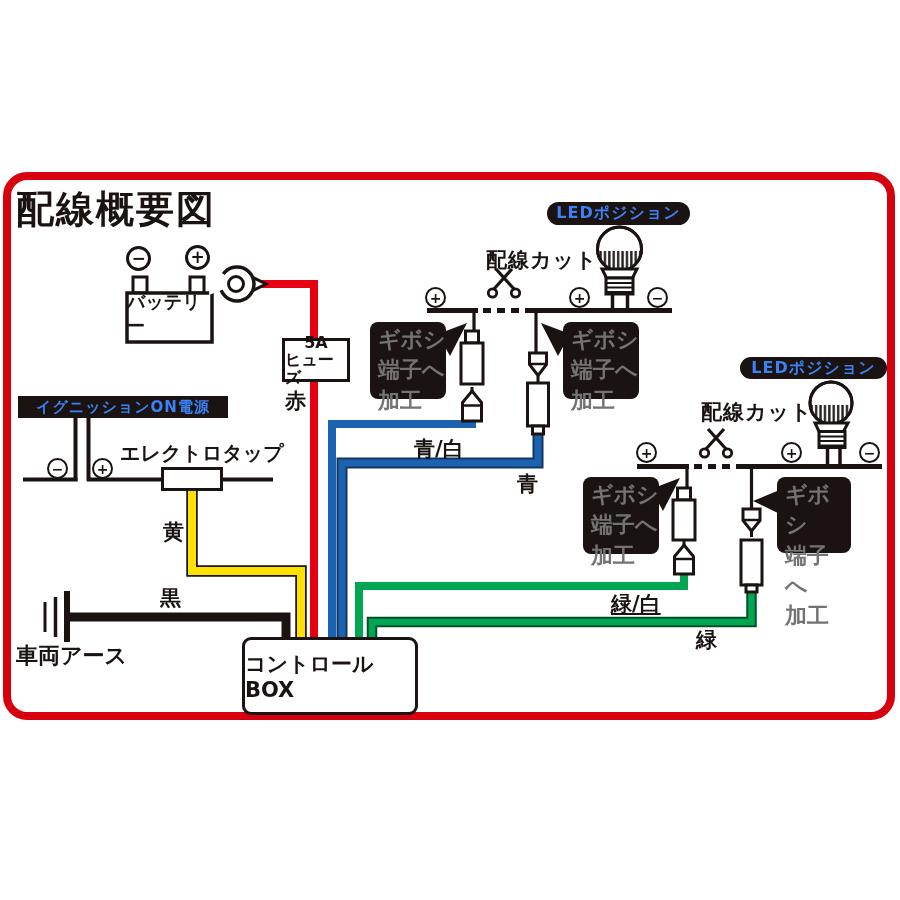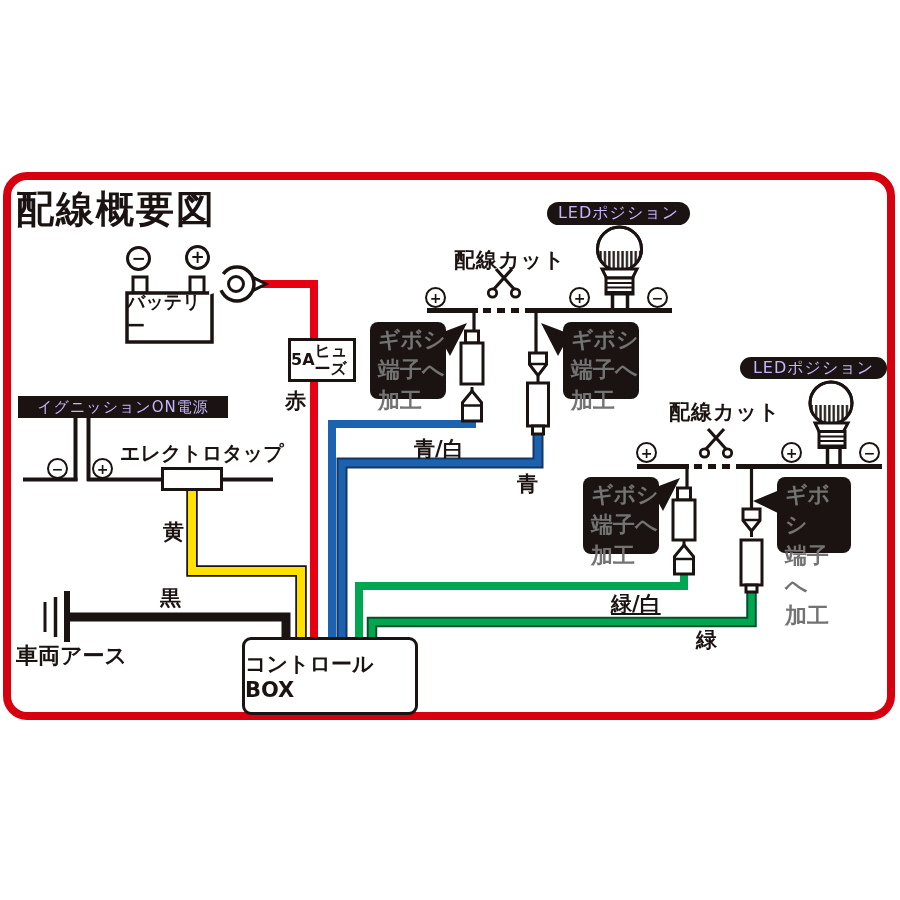--- a/index.html
+++ b/index.html
@@ -3,36 +3,36 @@
 <meta charset="utf-8">
 <style>
   html,body{margin:0;padding:0;background:#fff;}
   body{width:900px;height:900px;position:relative;overflow:hidden;
        font-family:"DejaVu Sans","Liberation Sans",sans-serif;color:#1A1311;}
   .abs{position:absolute;}
   #frame{left:3px;top:172px;width:892px;height:548px;border:8px solid #D7000F;
          border-radius:24px;box-sizing:border-box;background:transparent;}
   #diagram-svg{left:0;top:0;width:900px;height:900px;}
   #title{left:16px;top:184px;font-size:38px;font-weight:800;letter-spacing:2px;}
-  .pill{background:#1A1311;color:#c4b5fd;display:flex;align-items:center;justify-content:center;
-        font-weight:400;letter-spacing:1px;}
+  .pill{background:#1A1311;color:#3b82f6;display:flex;align-items:center;justify-content:center;
+        font-weight:700;letter-spacing:1px;}
   #ignition-pill{left:18px;top:396px;width:210px;height:22px;border-radius:0;font-size:15px;}
   #led-pill-1{left:547px;top:202px;width:143px;height:23px;border-radius:12px;font-size:16px;}
   #led-pill-2{left:740px;top:357px;width:147px;height:22px;border-radius:12px;font-size:16px;}
   .whitebox{background:#fff;border:3px solid #1A1311;box-sizing:border-box;
             display:flex;align-items:center;justify-content:center;}
-  #fuse-box{left:282px;top:338px;width:68px;height:44px;line-height:1.1;
-            font-size:16px;font-weight:600;margin-left:6px;}
+  #fuse-box{left:282px;top:338px;width:68px;height:44px;flex-direction:column;line-height:1.1;
+            font-size:16px;font-weight:600;}
   #tap-box{left:161px;top:467px;width:62px;height:24px;border-width:3.5px;}
   #control-box{left:242px;top:637px;width:176px;height:78px;border-width:3.5px;border-radius:9px;
                font-size:21px;font-weight:600;}
   #battery-label{left:127px;top:293px;width:85px;height:41px;display:flex;align-items:center;
                  justify-content:center;font-size:18px;font-weight:600;}
   .lbl{font-weight:600;font-size:21px;white-space:nowrap;}
-  .cutlbl{font-weight:700;font-size:21px;white-space:nowrap;letter-spacing:1px;}
+  .cutlbl{font-weight:700;font-size:21px;white-space:nowrap;letter-spacing:1px;margin-left:32px;}
   .giboshi{background:#1A1311;color:#737373;border-radius:8px;font-size:22px;font-weight:700;
            line-height:1.38;white-space:pre-line;padding:3px 0 13px 8px;box-sizing:border-box;}
   #giboshi-1L{left:370px;top:322px;width:76px;height:77px;}
   #giboshi-1R{left:563px;top:322px;width:76px;height:77px;}
   #giboshi-2L{left:583px;top:477px;width:76px;height:77px;}
   #giboshi-2R{left:777px;top:477px;width:74px;height:76px;}
   .sym{border:2.5px solid #1A1311;border-radius:50%;background:#fff;width:21px;height:21px;
        box-sizing:border-box;display:flex;align-items:center;justify-content:center;
        font-size:14px;font-weight:700;line-height:1;}
   .sym.big{width:25px;height:25px;border-width:3px;font-size:17px;}

